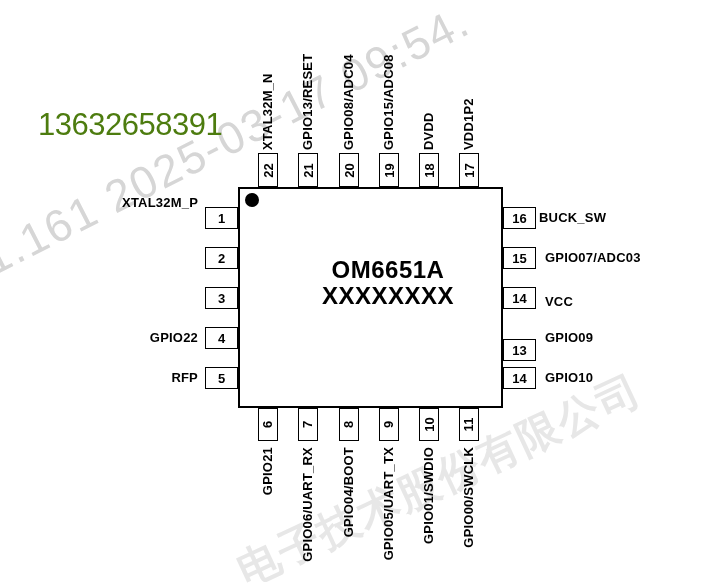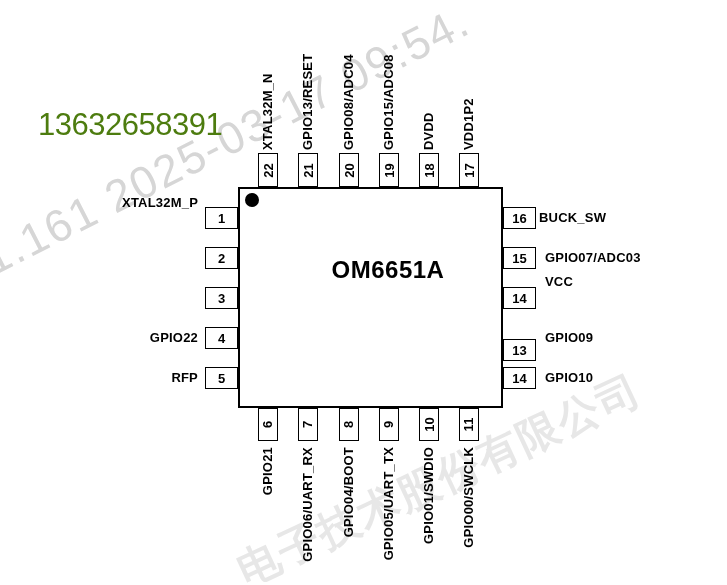--- a/index.html
+++ b/index.html
@@ -52,20 +52,21 @@
   <div class="wm wm-cn">电子技术股份有限公司</div>
 
   <div class="phone">13632658391</div>
 
   <div class="diagram">
 
     <div class="chip"></div>
     <div class="dot"></div>
     <div class="chip-title">
       <div>OM6651A</div>
+      <div>XXXXXXXX</div>
     </div>
 
     <div class="pbox h" style="left:205px;top:207px">
         <span>1</span>
       </div>
     <div class="hlabel r" style="top:194px">XTAL32M_P</div>
     <div class="pbox h" style="left:205px;top:247px">
         <span>2</span>
       </div>
     <div class="pbox h" style="left:205px;top:287px">
@@ -84,21 +85,21 @@
         <span>16</span>
       </div>
     <div class="hlabel" style="left:539px;top:209px">BUCK_SW</div>
     <div class="pbox h" style="left:503px;top:247px">
         <span>15</span>
       </div>
     <div class="hlabel" style="left:545px;top:249px">GPIO07/ADC03</div>
     <div class="pbox h" style="left:503px;top:287px">
         <span>14</span>
       </div>
-    <div class="hlabel" style="left:545px;top:273px">VCC</div>
+    <div class="hlabel" style="left:545px;top:293px">VCC</div>
     <div class="pbox h" style="left:503px;top:339px">
         <span>13</span>
       </div>
     <div class="hlabel" style="left:545px;top:329px">GPIO09</div>
     <div class="pbox h" style="left:503px;top:367px">
         <span>14</span>
       </div>
     <div class="hlabel" style="left:545px;top:369px">GPIO10</div>
 
     <div class="pbox v" style="left:258px;top:153px">

